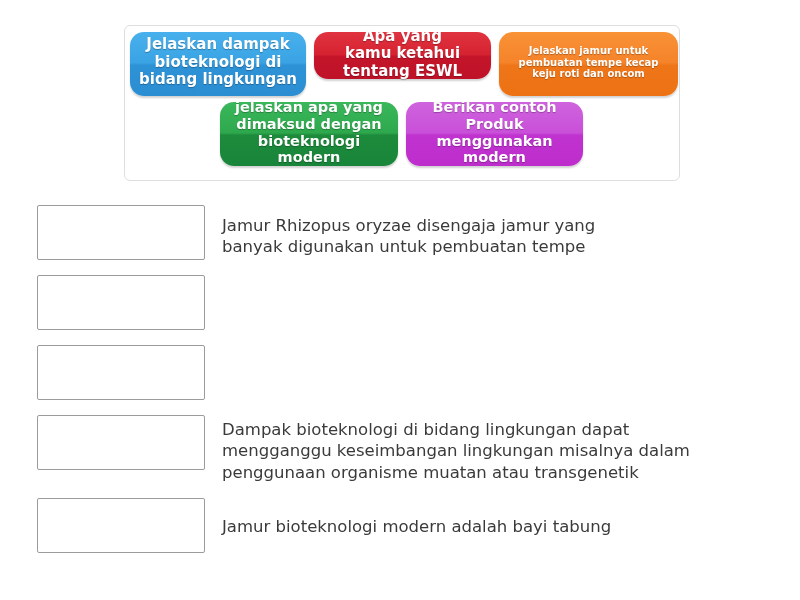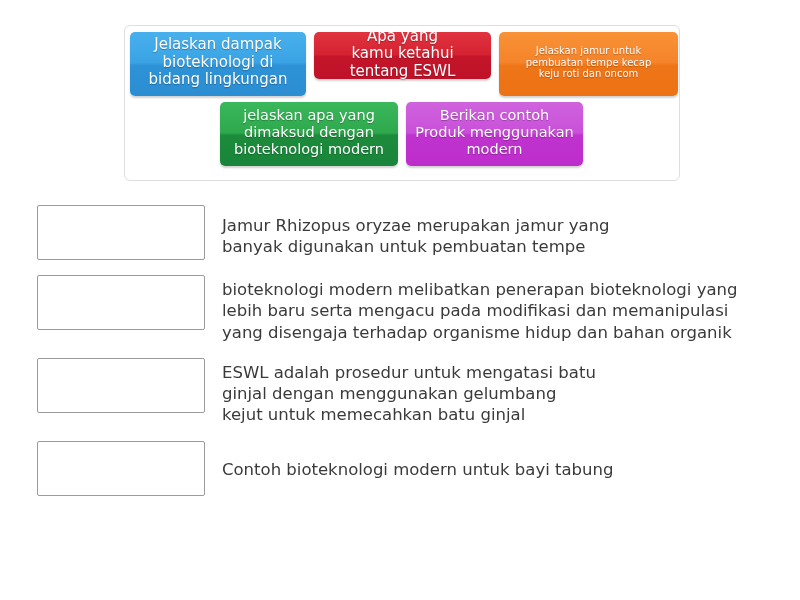--- a/index.html
+++ b/index.html
@@ -31,23 +31,23 @@
   .tile-row {
     display: flex;
     justify-content: flex-start;
     align-items: flex-start;
   }
   .tile-row.row-1 { padding: 6px 0 0 5px; gap: 8px; }
   .tile-row.row-2 { padding: 6px 0 0 95px; gap: 8px; align-items: flex-end; }
 
   .tile {
     box-sizing: border-box;
-    border-radius: 5px;
+    border-radius: 14px;
     color: #ffffff;
-    font-weight: normal;
+    font-weight: bold;
     text-align: center;
     display: flex;
     align-items: center;
     justify-content: center;
     line-height: 1.16;
     cursor: move;
     user-select: none;
     padding: 4px 6px 7px 6px;
     text-shadow: 0 1px 1px rgba(0,0,0,0.28);
     box-shadow: 0 2px 2px rgba(0,0,0,0.18);
@@ -136,37 +136,37 @@
 Produk menggunakan
 modern</div>
   </div>
 
 </div>
 
 <div id="answer-list">
 
   <div class="answer-row">
     <div class="drop-zone"></div>
-    <div class="answer-text row-1-text">Jamur Rhizopus oryzae merupakan jamur yang
+    <div class="answer-text row-1-text">Jamur Rhizopus oryzae disengaja jamur yang
 banyak digunakan untuk pembuatan tempe</div>
   </div>
 
   <div class="answer-row">
     <div class="drop-zone"></div>
-    <div class="answer-text">bioteknologi modern melibatkan penerapan bioteknologi yang
-lebih baru serta mengacu pada modifikasi dan memanipulasi
-yang disengaja terhadap organisme hidup dan bahan organik</div>
   </div>
 
   <div class="answer-row">
     <div class="drop-zone"></div>
-    <div class="answer-text">ESWL adalah prosedur untuk mengatasi batu
-ginjal dengan menggunakan gelumbang
-kejut untuk memecahkan batu ginjal</div>
   </div>
-
 
   <div class="answer-row">
     <div class="drop-zone"></div>
-    <div class="answer-text row-5-text">Contoh bioteknologi modern untuk bayi tabung</div>
+    <div class="answer-text">Dampak bioteknologi di bidang lingkungan dapat
+mengganggu keseimbangan lingkungan misalnya dalam
+penggunaan organisme muatan atau transgenetik</div>
+  </div>
+
+  <div class="answer-row">
+    <div class="drop-zone"></div>
+    <div class="answer-text row-5-text">Jamur bioteknologi modern adalah bayi tabung</div>
   </div>
 
 </div>
 
 </body></html>

